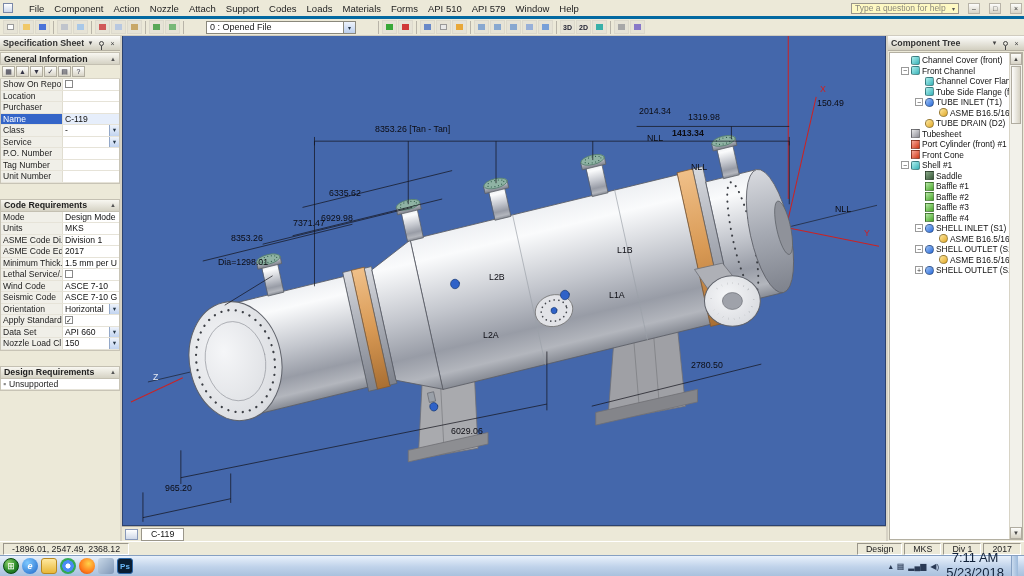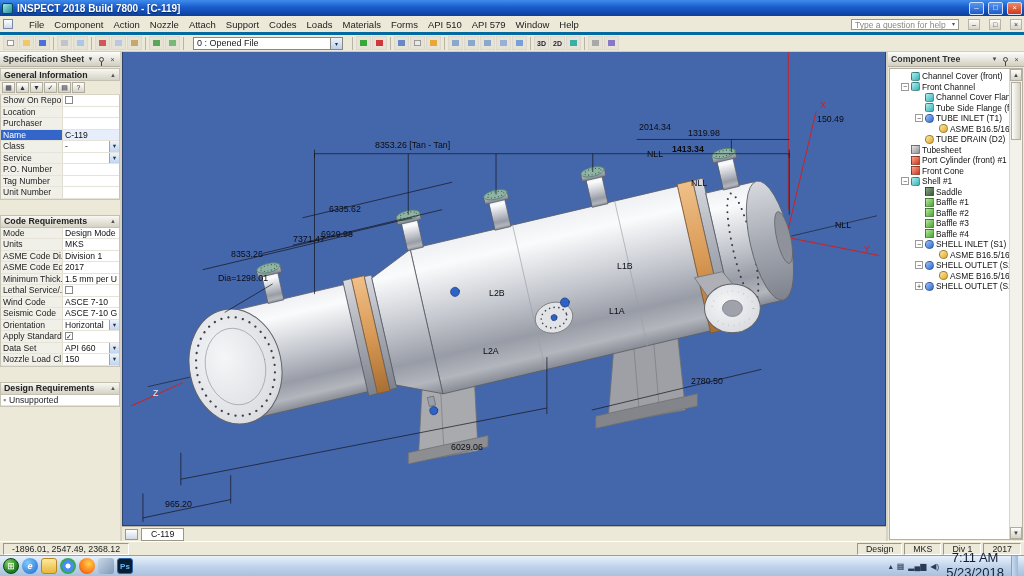--- a/index.html
+++ b/index.html
@@ -11,26 +11,26 @@
 .titlebar{height:16px;flex:none;background:linear-gradient(180deg,#3f8cec 0%,#1a5ccc 45%,#0b3f9c 100%);display:flex;align-items:center;padding:0 2px;gap:4px;color:#fff}
 .app-icon{width:11px;height:11px;flex:none;background:linear-gradient(135deg,#9fe8e0,#1f8ca0);border:1px solid #0a4a58;border-radius:2px}
 .title-text{flex:1;font-size:10px;font-weight:bold;white-space:nowrap;overflow:hidden;text-shadow:0 1px 1px #05245e}
 .win-btn{width:15px;height:13px;flex:none;border:1px solid #cfe0ff;border-radius:2px;background:linear-gradient(#5a96f0,#1c5cc8);display:flex;align-items:center;justify-content:center;font-size:8px;line-height:1;color:#fff}
 .win-btn.close{background:linear-gradient(#f08868,#cc3a1a)}
 
 
 .menubar{height:14px;flex:none;background:#ece9d8;border-bottom:3px solid #0369a1;display:flex;align-items:center;padding:8px 2px;gap:8px}
 .menu-doc-icon{width:10px;height:10px;background:linear-gradient(#fff,#cdd8ec);border:1px solid #7a88a8;margin:0 3px 0 1px}
 .menu-item{padding:0 5px;font-size:9.5px;color:#222;white-space:nowrap}
-.help-box{margin-left:auto;width:108px;height:11px;background:#ffffff;border:1px solid #9a968a;display:flex;align-items:flex-start;font-size:8.5px;color:#8a877c;padding:0 3px;white-space:nowrap;overflow:hidden}
+.help-box{margin-left:auto;width:108px;height:11px;background:#fef9c3;border:1px solid #9a968a;display:flex;align-items:center;font-size:8.5px;color:#8a877c;padding:0 3px;white-space:nowrap;overflow:hidden}
 .help-box .car{margin-left:auto;font-size:6px;color:#555}
 .doc-btn{width:12px;height:11px;border:1px solid #b8b4a8;background:linear-gradient(#fdfdfb,#d8d4c6);display:flex;align-items:center;justify-content:center;font-size:7px;color:#333;margin-left:1px}
 
 
-.toolbar{height:17px;flex:none;background:#ece9d8;border-bottom:1px solid #d0ccc0;display:flex;align-items:center;padding:0 3px;gap:4px}
+.toolbar{height:17px;flex:none;background:#ece9d8;border-bottom:1px solid #d0ccc0;display:flex;align-items:center;padding:0 3px;gap:17px}
 .tb-icon{width:15px;height:14px;flex:none;border:1px solid #dcd9cc;background:#e6e3d6;position:relative;display:flex;align-items:center;justify-content:center}
 .tb-icon::after{content:"";position:absolute;inset:3px;background:#8aa8d8}
 .tb-label{position:relative;z-index:1;font-size:7px;font-weight:bold;color:#223}
 .kind-sep{width:1px;height:13px;background:#b8b4a8;border:none;margin:0 2px}
 .kind-sep::after{display:none}
 .kind-new::after{background:#fdfdfd;border:1px solid #9a9a9a}
 .kind-open::after{background:#f0c868}
 .kind-save::after{background:#4a72d8}
 .kind-print::after{background:#c0c4cc}
 .kind-preview::after{background:#a8c8e8}
@@ -139,27 +139,20 @@
 .tray{margin-left:auto;display:flex;align-items:center;gap:4px;padding:0 3px}
 .tray-icon{font-size:8px;color:#2a3a55}
 .clock{font-size:13px;line-height:1.15;text-align:center;color:#102038;padding:8px 3px;white-space:nowrap}
 .show-desktop{width:7px;height:21px;background:linear-gradient(90deg,#cadbee,#9cb9da);border-left:1px solid #86a0c2}
 </style>
 </head>
 <body>
 
 <div class="app">
 
-  <div class="titlebar">
-    <div class="app-icon"></div>
-    <div class="title-text">INSPECT 2018 Build 7800 - [C-119]</div>
-    <div class="win-btn">–</div>
-    <div class="win-btn">□</div>
-    <div class="win-btn close">×</div>
-  </div>
 
   <div class="menubar">
     <div class="menu-doc-icon"></div>
     <div style="display:flex;align-items:center">
 
     <span class="menu-item">File</span>
         <span class="menu-item">Component</span>
         <span class="menu-item">Action</span>
         <span class="menu-item">Nozzle</span>
         <span class="menu-item">Attach</span>

